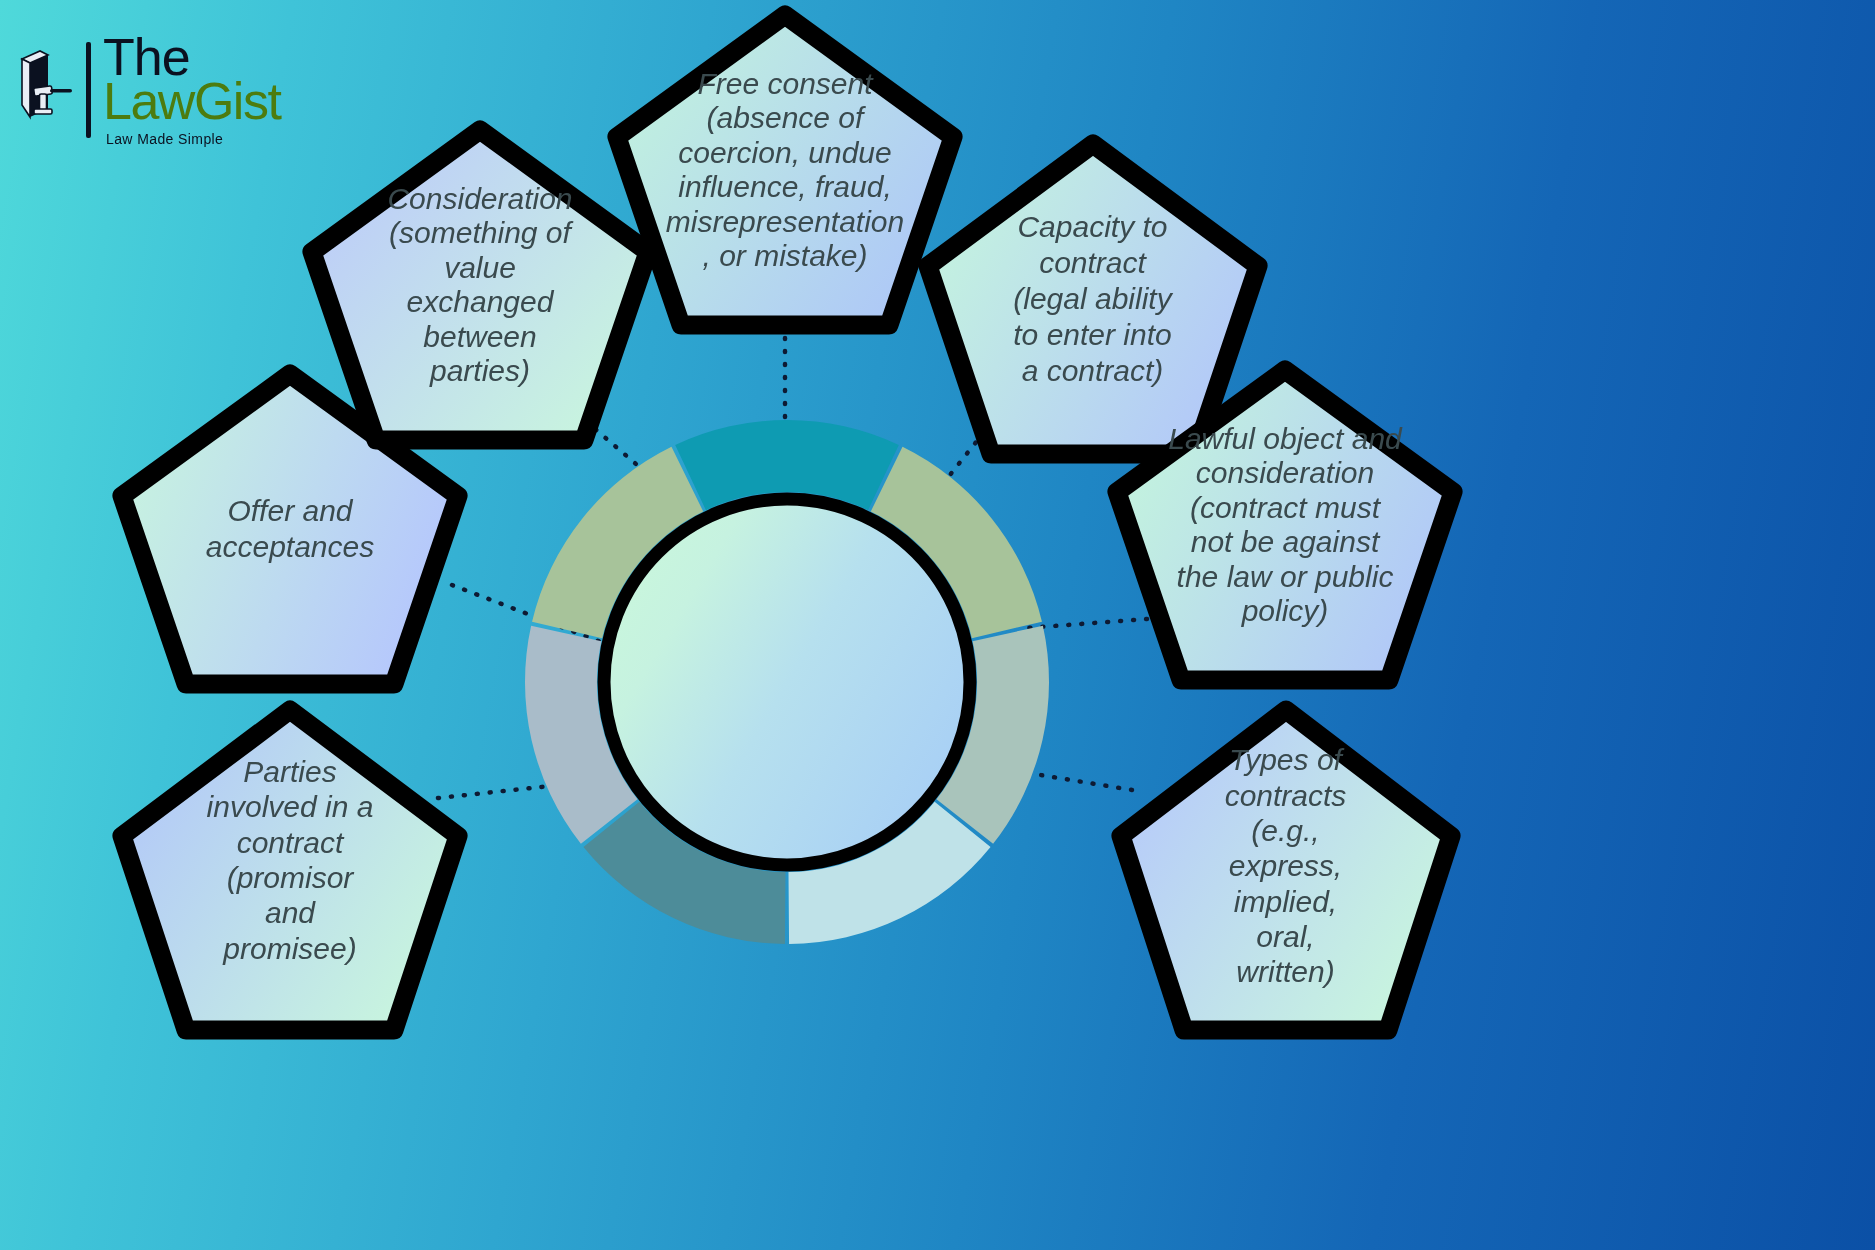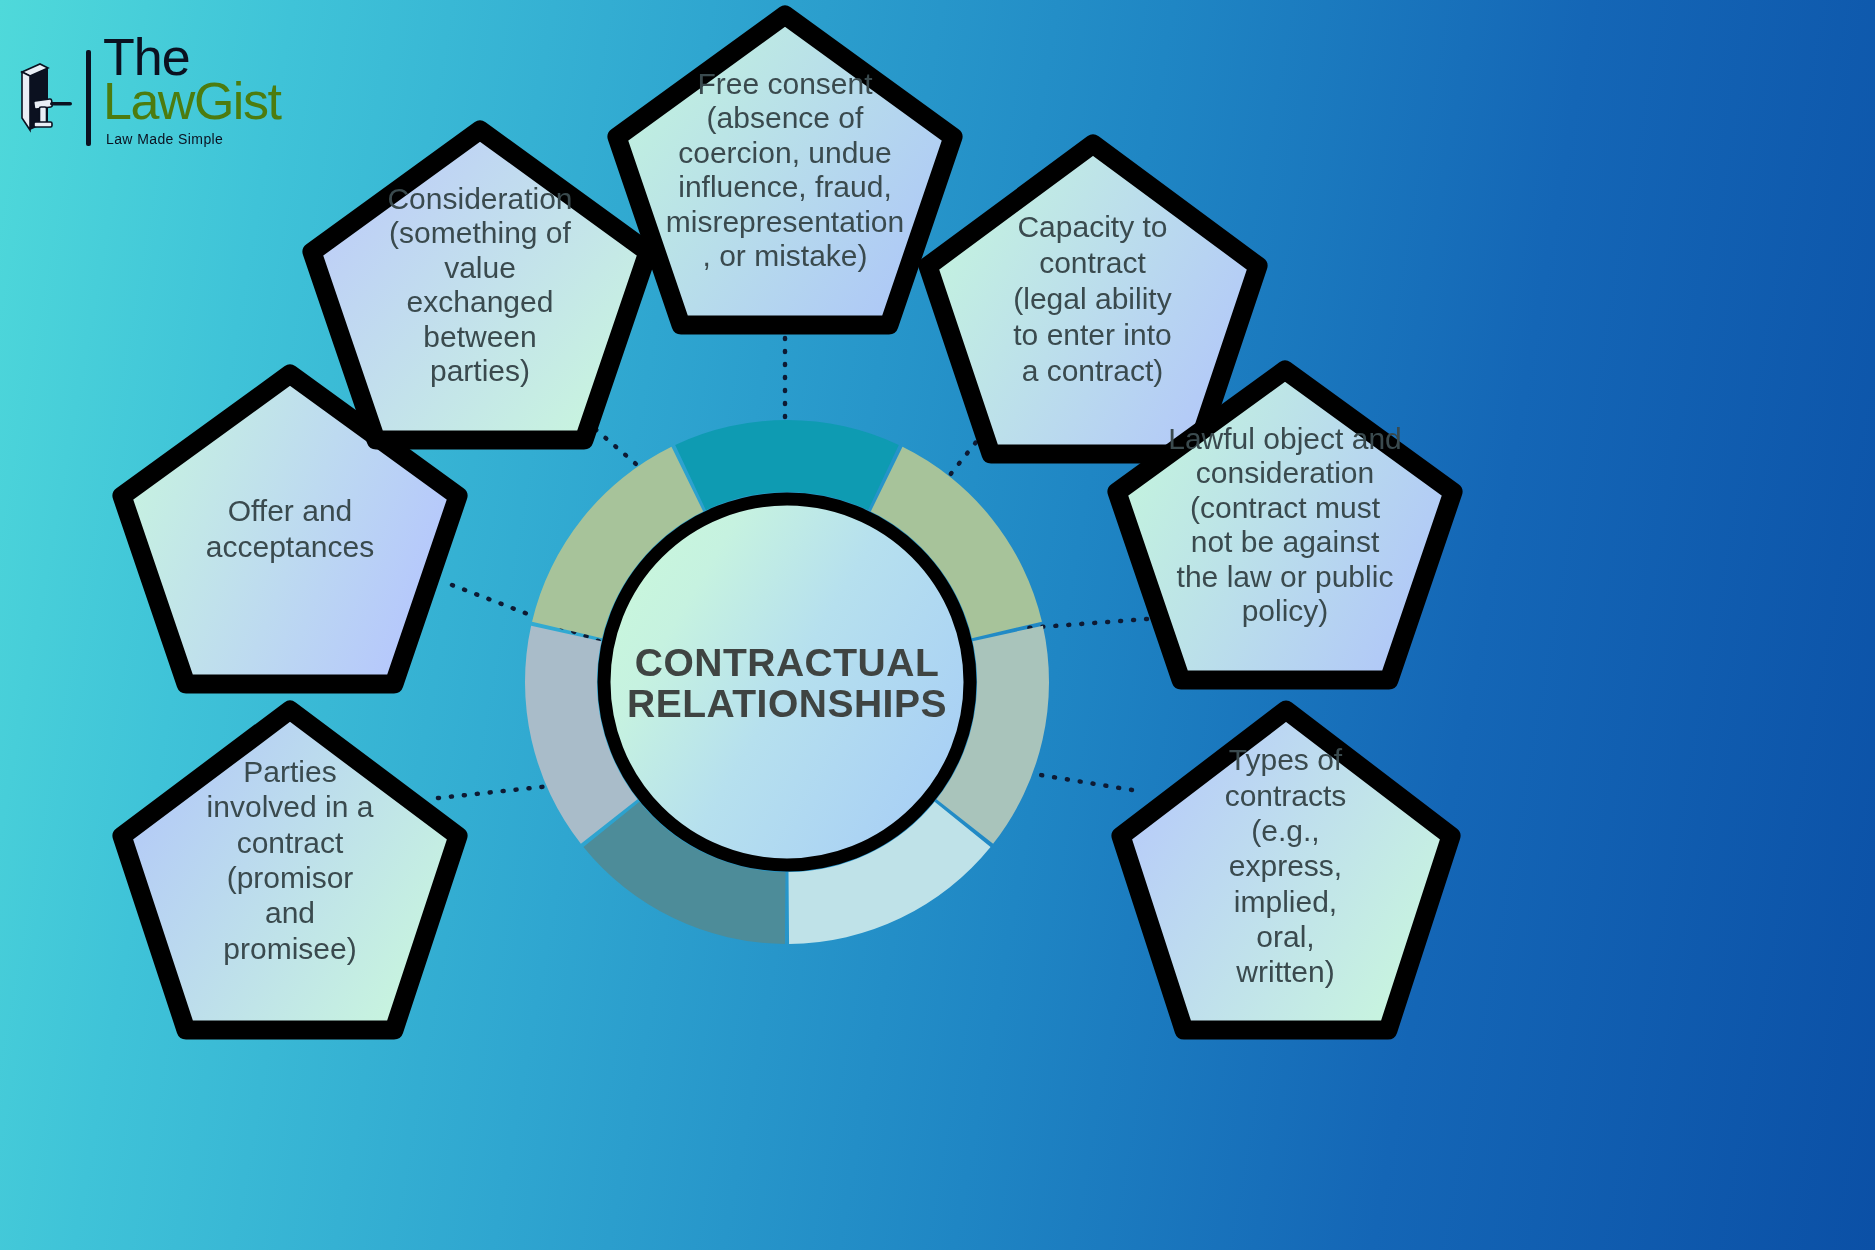--- a/index.html
+++ b/index.html
@@ -8,37 +8,37 @@
     font-family: "Liberation Sans", sans-serif;
     background: linear-gradient(100deg, #4fd9da 0%, #3fc3d8 14%, #2fa6d0 34%, #1f86c4 56%, #1466b6 76%, #0b50a6 100%);
     position: relative;
   }
   #stage { position: absolute; inset: 0; }
   svg.layer { position: absolute; left: 0; top: 0; width: 1875px; height: 1250px; }
 
   
   .logo-wrap {
     position: absolute; left: 14px; top: 34px;
-    display: flex; align-items: flex-end; gap: 12px; z-index: 40;
+    display: flex; align-items: center; gap: 12px; z-index: 40;
   }
   .logo-mark { width: 60px; height: 86px; flex: 0 0 auto; }
   .logo-rule { width: 5px; height: 96px; background: #0b1120; border-radius: 2px; }
   .logo-text { display: flex; flex-direction: column; line-height: 0.92; }
   .logo-the  { font-size: 52px; color: #0b1120; letter-spacing: -1px; font-weight: 400; }
   .logo-name { font-size: 52px; color: #4d7c0f; letter-spacing: -1.5px; font-weight: 400; margin-top: -4px;}
   .logo-tag  { font-size: 14px; color: #0b1120; letter-spacing: .4px; margin-top: 7px; margin-left: 3px; }
 
   
   .node { position: absolute; z-index: 25; }
   .node svg { position: absolute; left: 0; top: 0; overflow: visible; }
   .node .label {
     position: absolute; left: 0; top: 0; width: 100%; height: 100%;
     display: flex; align-items: center; justify-content: center;
     text-align: center; color: #3a4a4e; pointer-events: none;
-    padding: 0 6px; white-space: pre-line;
+    padding: 0 6px; white-space: pre-line; font-style: italic;
   }
 
   
   #center-text {
     position: absolute; z-index: 30;
     display: flex; align-items: center; justify-content: center;
     text-align: center; flex-direction: column;
     color: #3f4442; font-weight: bold; letter-spacing: .5px;
     line-height: 1.06; white-space: pre-line;
   }
@@ -99,22 +99,20 @@
         <path d="M1042.8811211230898 625.7074440730331 A262 262 0 0 1 993.1164993657953 843.7404979873319 L936.4737972500043 799.2927275480652 A190 190 0 0 0 972.5626450892635 641.1771540987645 Z" fill="#a9c4bb"></path>
         <path d="M990.5505619607208 846.9580817222204 A262 262 0 0 1 789.0577220328423 943.9919193029349 L788.4922411688551 871.9941399525101 A190 190 0 0 0 934.6130029486143 801.6260897985568 Z" fill="#bfe2e8"></path>
         <path d="M784.9422779671577 943.9919193029349 A262 262 0 0 1 583.4494380392791 846.9580817222204 L639.3869970513856 801.6260897985568 A190 190 0 0 0 785.5077588311449 871.9941399525101 Z" fill="#4d8c99"></path>
         <path d="M580.8835006342047 843.7404979873319 A262 262 0 0 1 531.1188788769103 625.7074440730329 L601.4373549107365 641.1771540987643 A190 190 0 0 0 637.5262027499957 799.292727548065 Z" fill="#a9bcc9"></path>
         <path d="M532.0346513340514 621.695182782374 A262 262 0 0 1 671.4720229438693 446.84624919572695 L703.2201693104396 511.46865399690125 A190 190 0 0 0 602.1014647078999 638.2674989643169 Z" fill="#a7c39a"></path>
       </g>
 
     <circle cx="787" cy="682" r="183" fill="url(#coreGrad)" stroke="#000000" stroke-width="13"></circle>
   </svg>
 
-  <div id="center-text" style="left:575px; top:620px; width:424px; height:126px; font-size:39px;">CONTRACTUAL
-RELATIONSHIPS</div>
 
   <div class="node" style="left:110px; top:364px; width:360px; height:330px;">
     <svg width="360" height="330" viewBox="0 0 360 330">
       <defs>
           <linearGradient id="g0" x1="0" y1="0" x2="1" y2="0.35">
         <stop offset="0%" stop-color="#c9f7dd"></stop>
             <stop offset="100%" stop-color="#b6c9fb"></stop>
       </linearGradient>
         </defs>
       <path d="M180 10 L348 132 L284 320 L76 320 L12 132 Z" fill="url(#g0)" stroke="#000" stroke-width="19" stroke-linejoin="round"></path>

